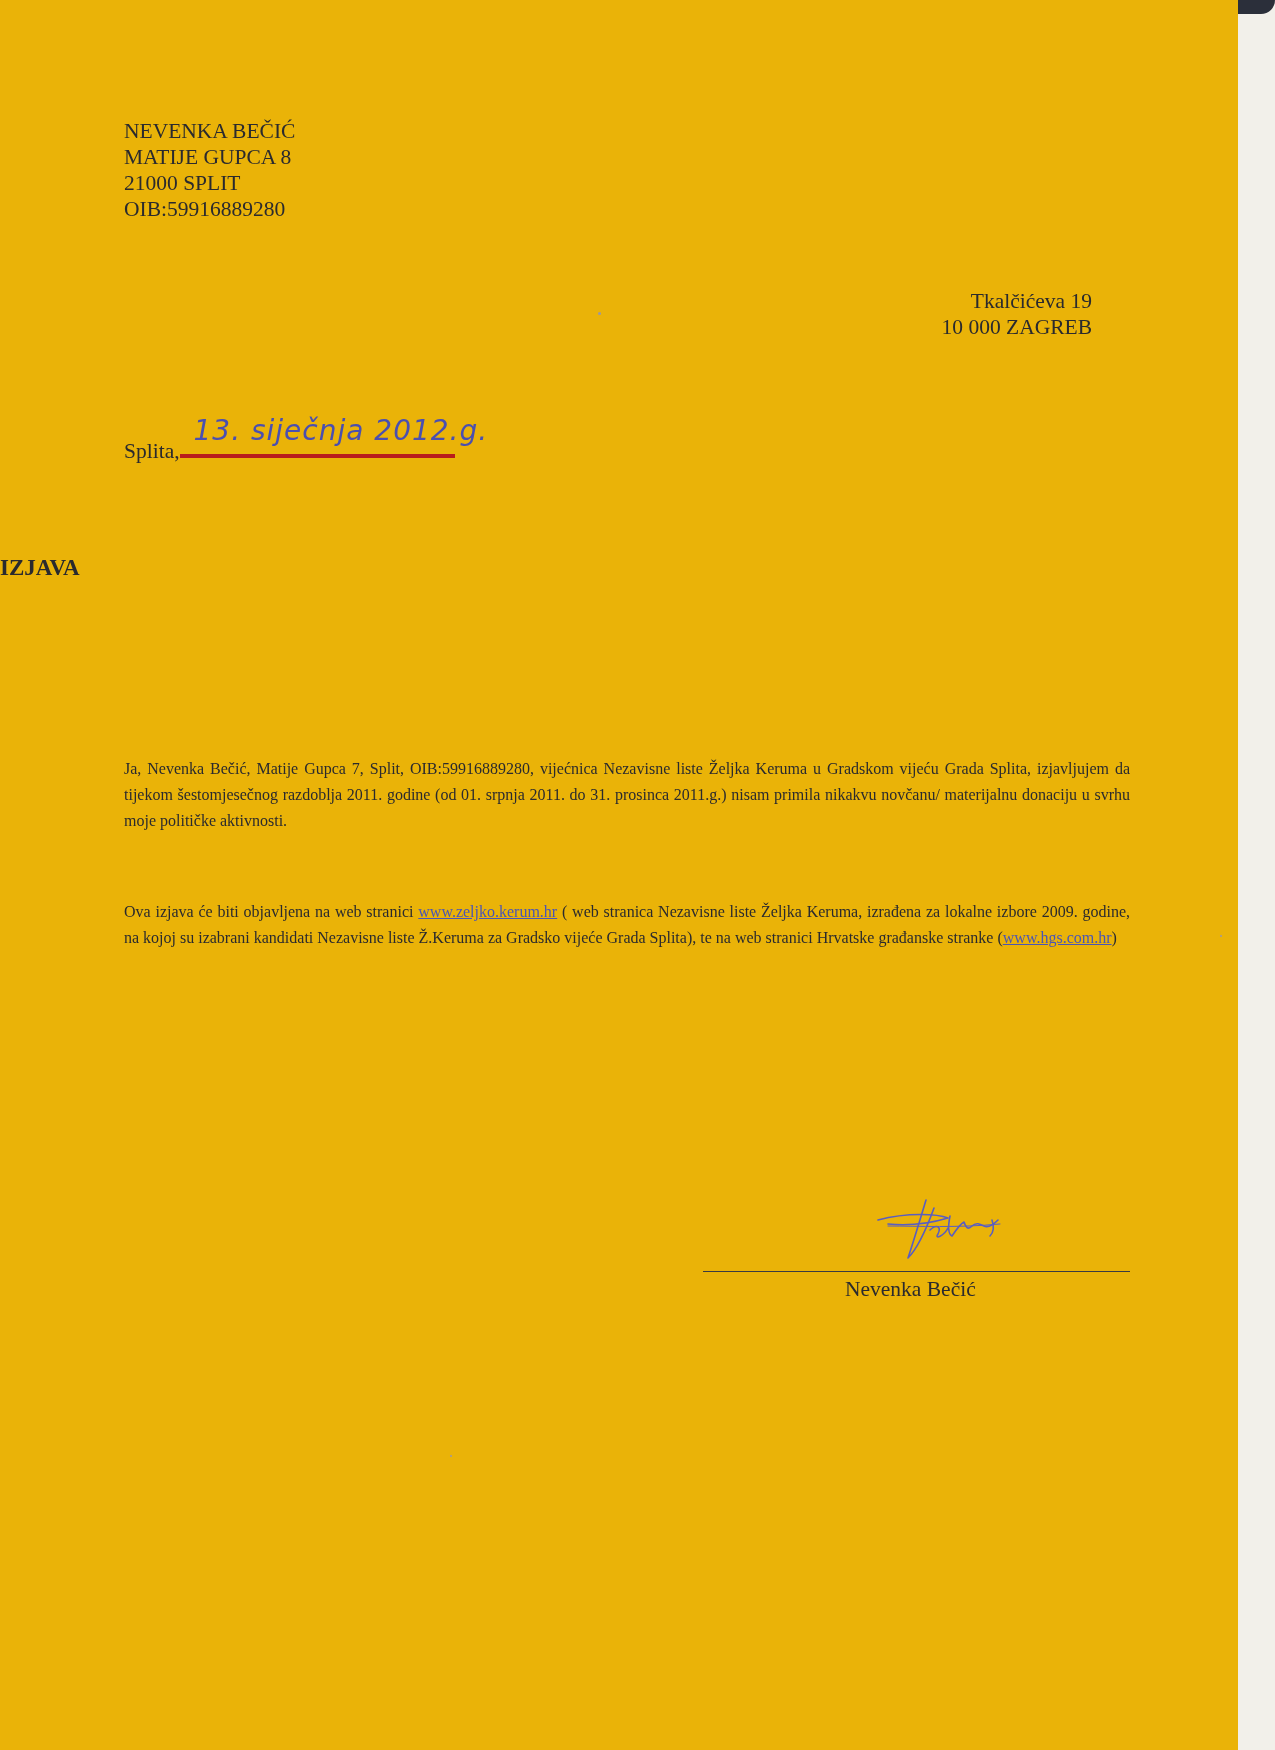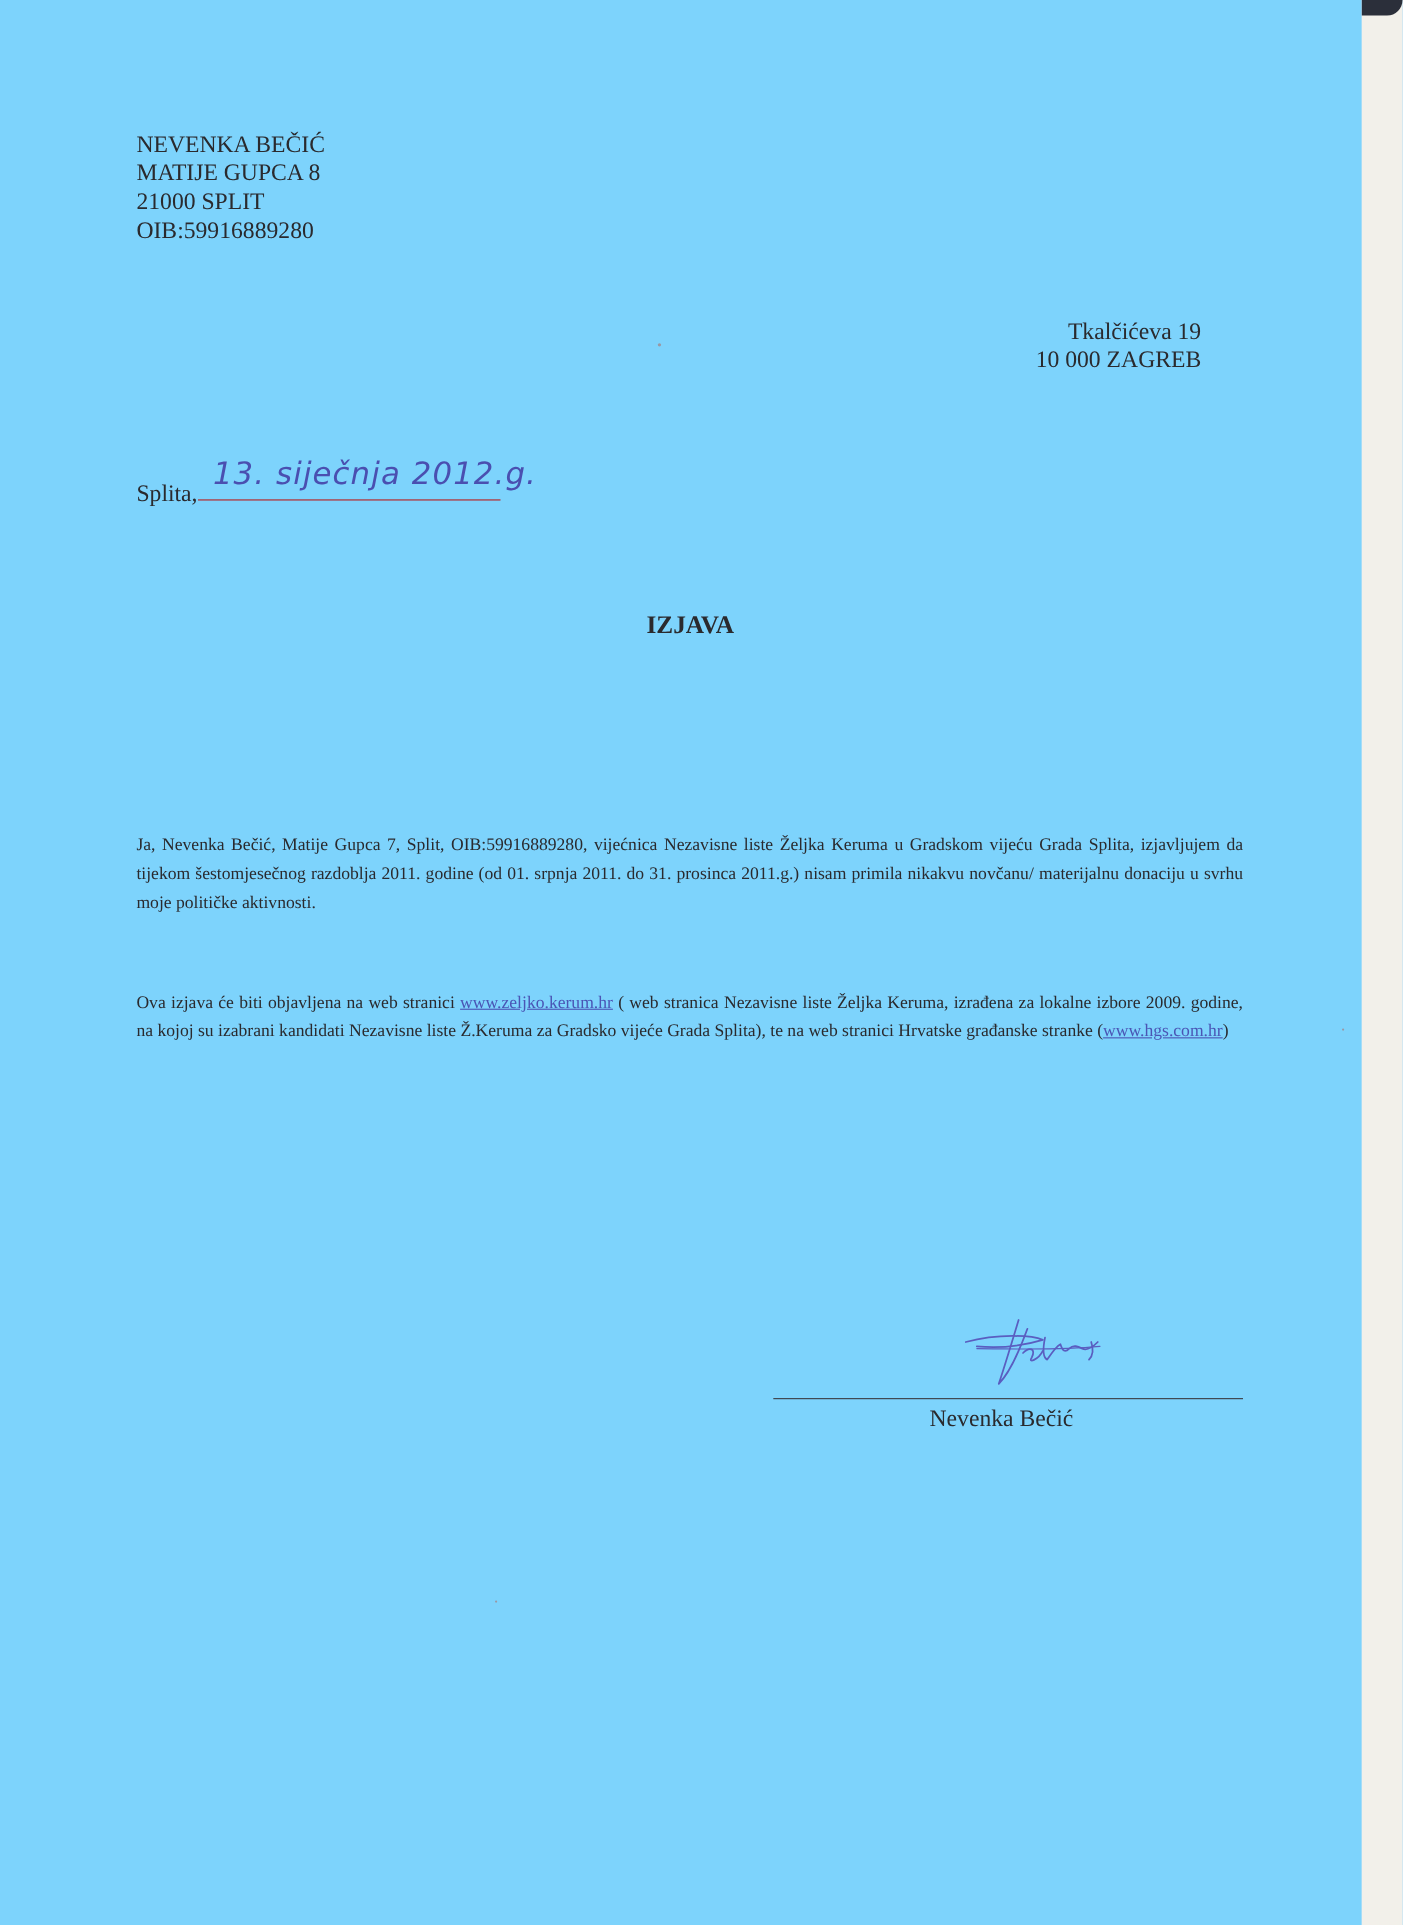--- a/index.html
+++ b/index.html
@@ -5,21 +5,21 @@
   html, body { margin: 0; padding: 0; }
   body {
     width: 1275px; height: 1750px;
     background: #f0eef6;
     position: relative; overflow: hidden;
     font-family: "Liberation Serif", "DejaVu Serif", serif;
     color: #2a2a2e;
   }
   .page {
     position: absolute; left: 0; top: 0; width: 1238px; height: 1750px;
-    background: #7dd3fc;
+    background: #eab308;
   }
   .edge-strip {
     position: absolute; left: 1238px; top: 0; width: 37px; height: 1750px;
     background: #f2f0ea;
   }
   .corner {
     position: absolute; left: 1238px; top: 0; width: 37px; height: 14px;
     background: #2b2f3a;
     border-bottom-right-radius: 20px;
   }
@@ -31,32 +31,32 @@
     position: absolute; right: 146px; top: 288px; width: 420px;
     text-align: right; font-size: 21.5px; line-height: 26px;
   }
   .date-row {
     position: absolute; left: 124px; top: 432px;
     font-size: 21.5px; line-height: 26px;
   }
   .date-row .place { display: inline-block; }
   .date-line {
     display: inline-block; position: relative;
-    width: 275px; border-bottom: 1px solid #b91c1c;
+    width: 275px; border-bottom: 4px solid #b91c1c;
     height: 22px; vertical-align: baseline;
   }
   .handwritten {
     position: absolute; left: 14px; top: -14px;
     font-family: "DejaVu Sans", sans-serif;
     font-size: 28px; color: #4a4fb0; font-style: italic;
     letter-spacing: 1px; white-space: nowrap;
   }
   .title {
     position: absolute; left: 0; width: 1255px; top: 555px;
-    text-align: center; font-weight: bold; font-size: 23px;
+    text-align: left; font-weight: bold; font-size: 23px;
   }
   .body-para {
     position: absolute; left: 124px; width: 1006px;
     font-size: 16px; line-height: 26px;
     text-align: justify;
   }
   .para1 { top: 756px; }
   .para2 { top: 899px; }
   .link { color: #4a55b5; text-decoration: underline; margin-top: 15px; }
   .signature-block {

